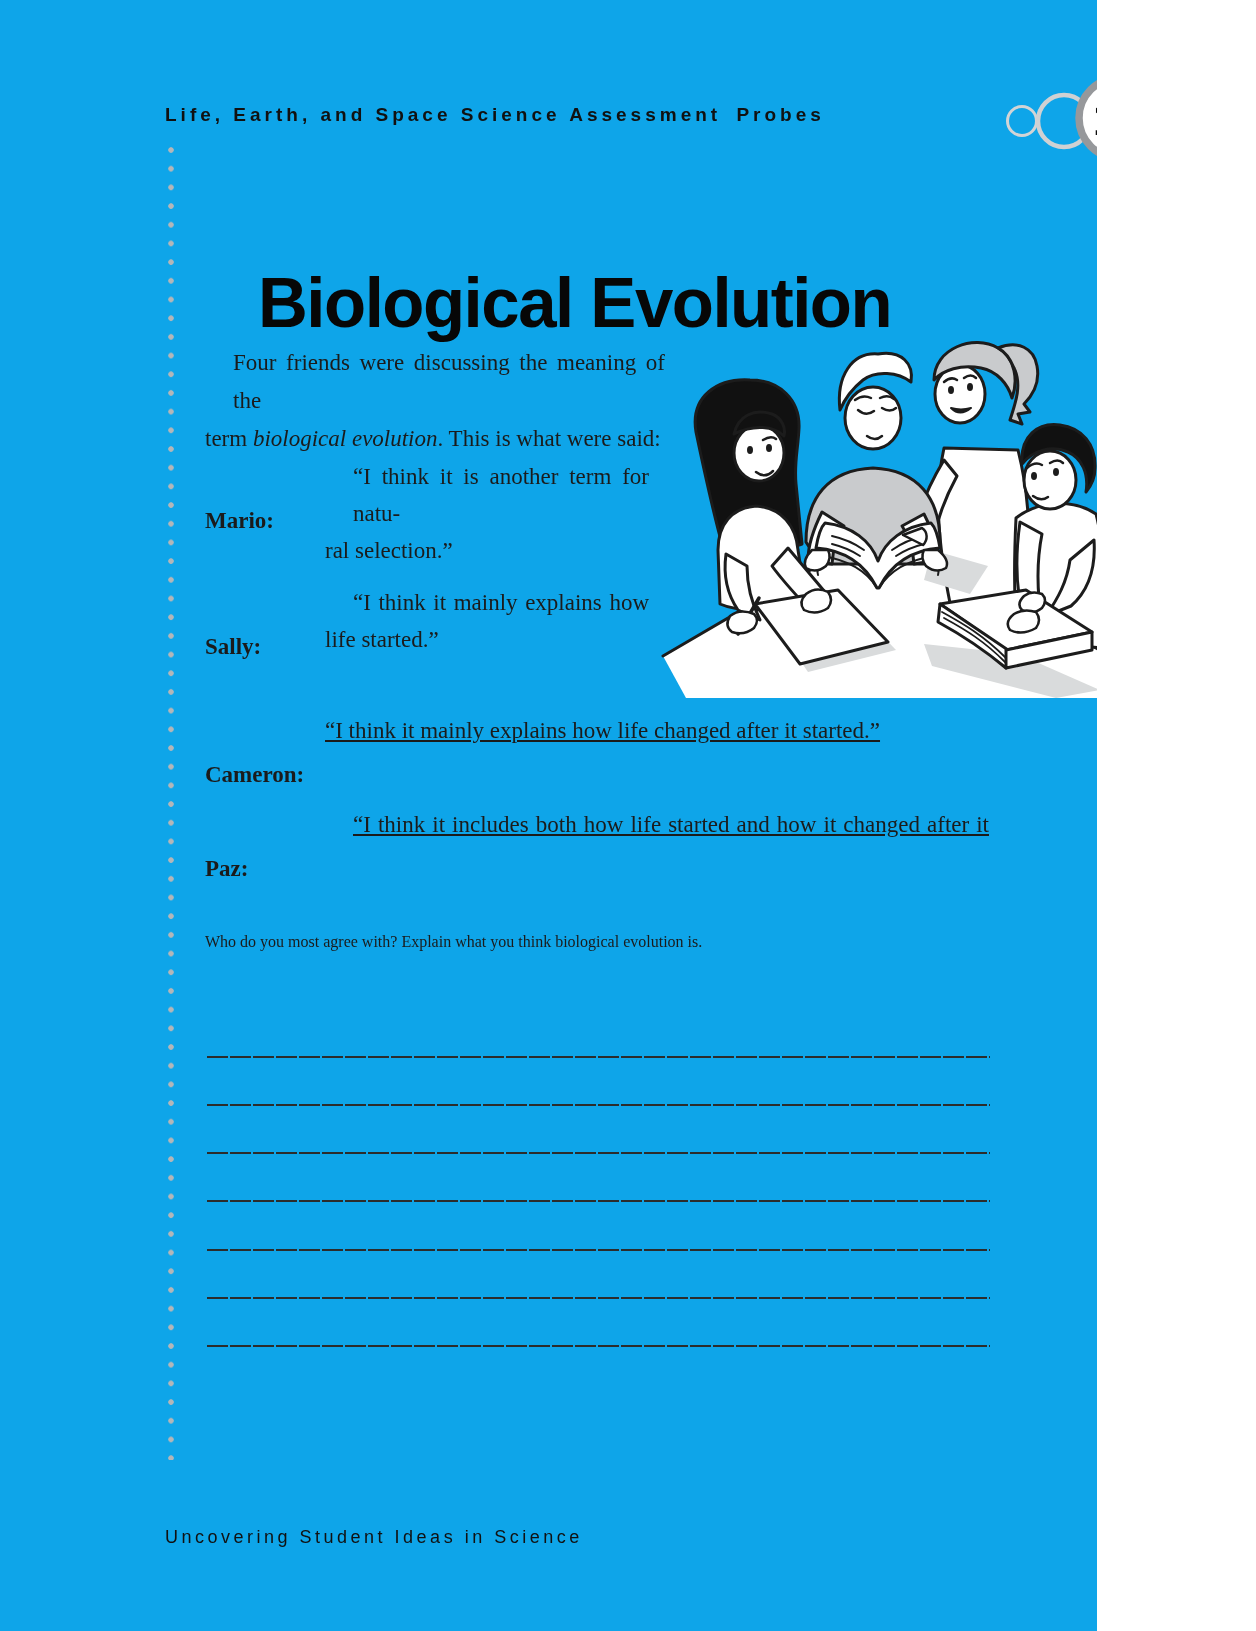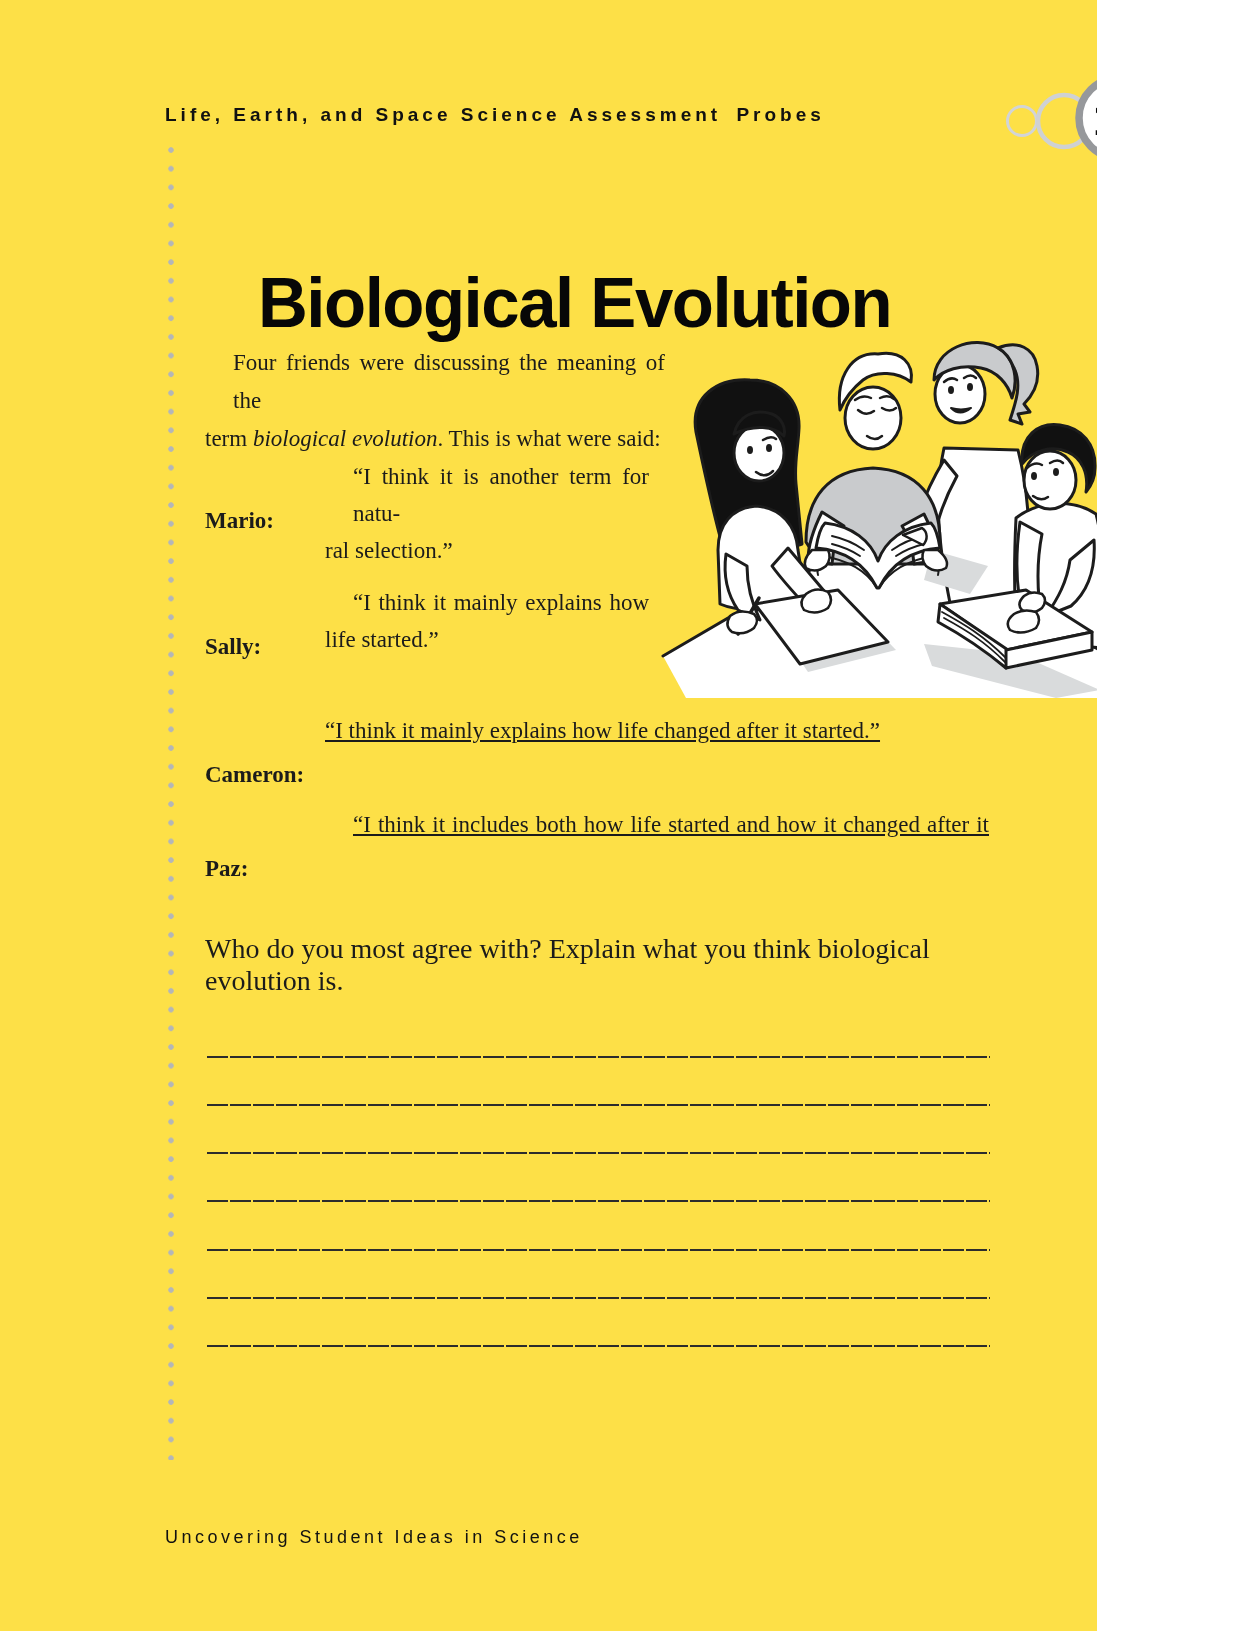--- a/index.html
+++ b/index.html
@@ -1,17 +1,17 @@
 <!DOCTYPE html>
 <html><head>
 <meta charset="utf-8">
 <style>
   html,body{margin:0;padding:0;background:#ffffff;}
   .page{
-    position:relative;width:1097px;height:1631px;background:#fde047;
+    position:relative;width:1097px;height:1631px;background:#0ea5e9;
     font-family:"Liberation Serif","DejaVu Serif",serif;color:#1b1b1b;
     overflow:hidden;
   }
   
   .header-row{position:absolute;left:165px;top:104px;
     font-family:"Liberation Sans","DejaVu Sans",sans-serif;
     font-size:19px;letter-spacing:4px;color:#111;white-space:nowrap;}
   .header-row .reg{font-weight:600;}
   .header-row .bold{font-weight:800;margin-left:6px;}
   .badge{position:absolute;left:990px;top:72px;width:185px;height:96px;}
@@ -28,21 +28,21 @@
   .intro{position:absolute;left:205px;top:344px;width:460px;
     font-size:23px;line-height:38px;}
   .jline{text-align:justify;text-align-last:justify;margin-left:28px;}
   
   .dialogue-row{position:absolute;left:205px;font-size:23px;line-height:37px;}
   .speaker{position:absolute;left:0;top:0;font-weight:700;margin-top:44px;}
   .quote{position:absolute;left:120px;top:0;}
   .quote.narrow{width:324px;}
   .quote.wide{width:664px;text-decoration:underline;}
   
-  .question{position:absolute;left:205px;top:933px;width:790px;font-size:28px;}
+  .question{position:absolute;left:205px;top:933px;width:790px;font-size:16px;}
   
   .answer-line{position:absolute;left:207px;width:783px;height:2px;
     background:repeating-linear-gradient(90deg,#2c2c2c 0 21px,rgba(0,0,0,0) 21px 23px);}
   
   .footer-left{position:absolute;left:165px;top:1527px;
     font-family:"Liberation Sans","DejaVu Sans",sans-serif;
     font-size:18px;font-weight:400;letter-spacing:3.5px;color:#111;white-space:nowrap;}
   .footer-page{position:absolute;left:1080px;top:1516px;width:85px;text-align:center;
     font-family:"Liberation Sans","DejaVu Sans",sans-serif;
     font-size:27px;font-weight:700;color:#0c0c0c;}

